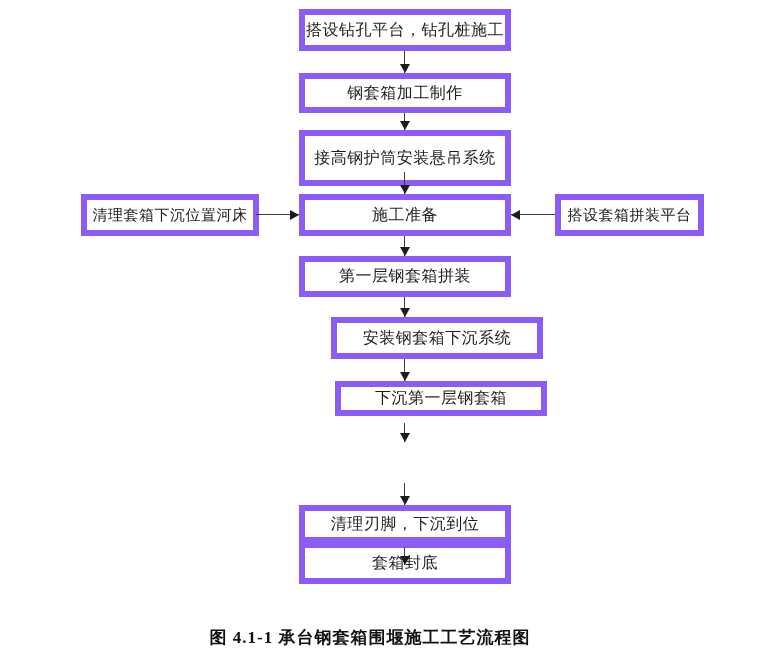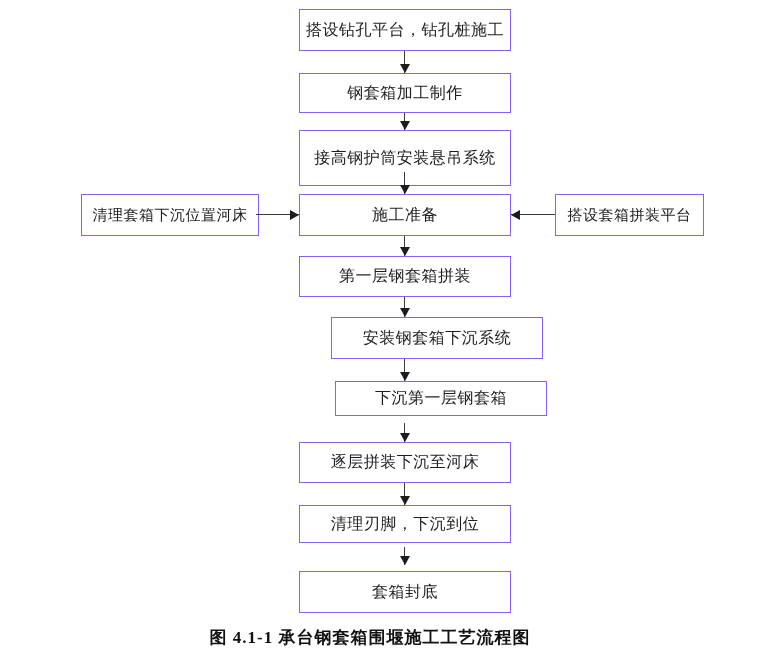--- a/index.html
+++ b/index.html
@@ -7,41 +7,41 @@
     position: relative;
     width: 760px;
     height: 669px;
     background: #ffffff;
     font-family: "Liberation Serif", "DejaVu Serif", serif;
     overflow: hidden;
   }
   .node {
     position: absolute;
     box-sizing: border-box;
-    border: 1px solid #8b5cf6;
+    border: 6px solid #8b5cf6;
     background: #ffffff;
     color: #1c1c1c;
     font-size: 16px;
     letter-spacing: 0.5px;
     display: flex;
     align-items: center;
     justify-content: center;
     white-space: nowrap;
   }
   .main { left: 299px; width: 212px; }
   .n1  { top: 9px;   height: 42px; }
   .n2  { top: 73px;  height: 40px; }
   .n3  { top: 130px; height: 56px; }
   .n4  { top: 194px; height: 42px; }
   .n5  { top: 256px; height: 41px; }
   .n6  { top: 317px; height: 42px; margin-left: 32px; }
   .n7  { top: 381px; height: 35px; margin-left: 36px; }
   .n8  { top: 442px; height: 41px; }
   .n9  { top: 505px; height: 38px; }
-  .n10 { top: 571px; height: 42px; }
+  .n10 { top: 542px; height: 42px; }
   .side-left  { left: 81px;  top: 194px; width: 178px; height: 42px; font-size: 15px; }
   .side-right { left: 555px; top: 194px; width: 149px; height: 42px; font-size: 15px; }
 
   
   .varrow {
     position: absolute;
     left: 404px;
     width: 0;
     border-left: 1px solid #3a3a3a;
   }
@@ -113,21 +113,20 @@
 
 <div class="canvas">
 
   <div class="node main n1">搭设钻孔平台，钻孔桩施工</div>
   <div class="node main n2">钢套箱加工制作</div>
   <div class="node main n3">接高钢护筒安装悬吊系统</div>
   <div class="node main n4">施工准备</div>
   <div class="node main n5">第一层钢套箱拼装</div>
   <div class="node main n6">安装钢套箱下沉系统</div>
   <div class="node main n7">下沉第一层钢套箱</div>
-  <div class="node main n8">逐层拼装下沉至河床</div>
   <div class="node main n9">清理刃脚，下沉到位</div>
   <div class="node main n10">套箱封底</div>
 
   <div class="node side-left">清理套箱下沉位置河床</div>
   <div class="node side-right">搭设套箱拼装平台</div>
 
   <div class="varrow va1"></div>
   <div class="varrow va2"></div>
   <div class="varrow va3"></div>
   <div class="varrow va4"></div>

